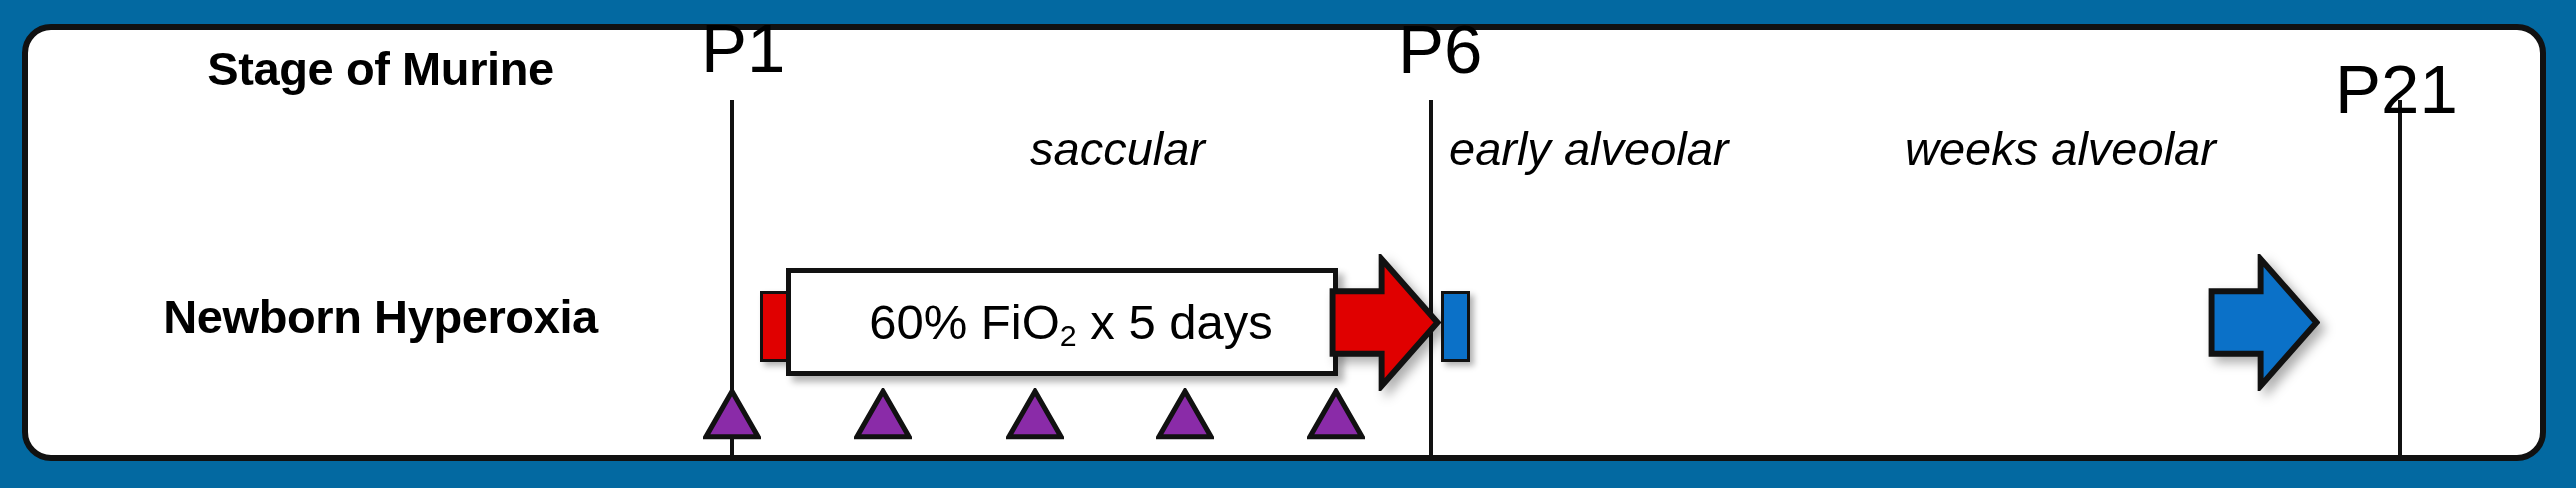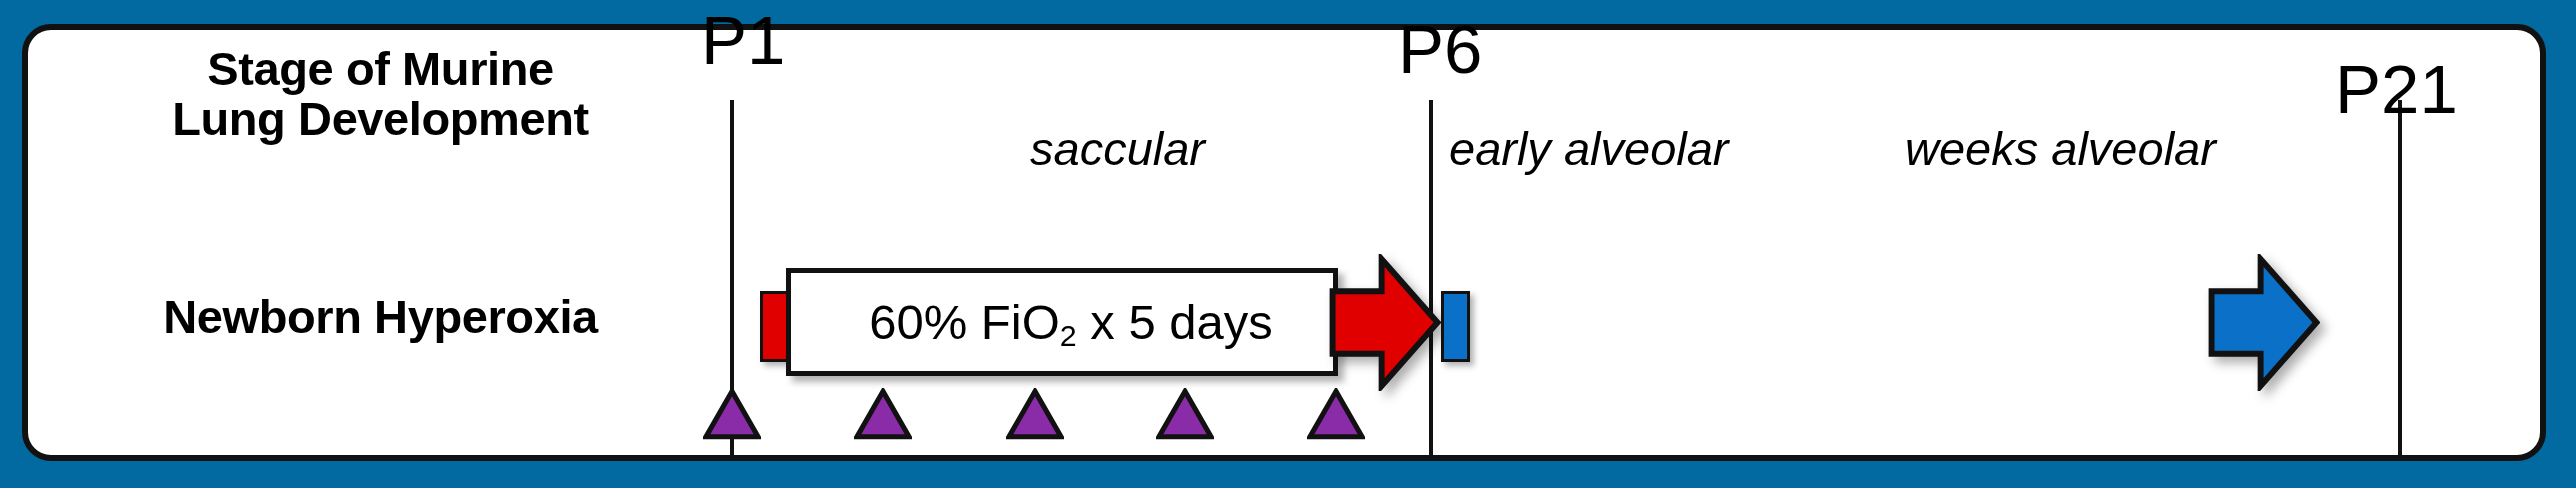--- a/index.html
+++ b/index.html
@@ -141,30 +141,29 @@
 </style>
 </head>
 <body>
 
 <div id="figure">
 
   <div class="frame"></div>
 
   <div class="row-label label-stage">
     <span class="ln">Stage of Murine</span>
-    <span class="ln">Lung Development</span>
   </div>
 
   <div class="row-label label-hyperoxia">Newborn Hyperoxia</div>
 
   <div class="tick-line" style="left:730px;"></div>
   <div class="tick-line" style="left:1429px;"></div>
   <div class="tick-line" style="left:2398px;"></div>
 
-  <div class="tick-label" style="left:701px; top:6px;">P1</div>
+  <div class="tick-label" style="left:701px; top:14px;">P1</div>
   <div class="tick-label" style="left:1398px; top:15.2px;">P6</div>
   <div class="tick-label" style="left:2335px; top:15.2px;margin-top:40px;">P21</div>
 
   <div class="stage-name" style="left:1030px; top:125px;">saccular</div>
   <div class="stage-name" style="left:1449px; top:125px;">early alveolar</div>
   <div class="stage-name" style="left:1905px; top:125px;">weeks alveolar</div>
 
   <div class="tab" style="left:760px; top:291px; background:#E00000;"></div>
 
   <div class="bar" style="left:786px; top:268px; width:552px; height:108px;">

